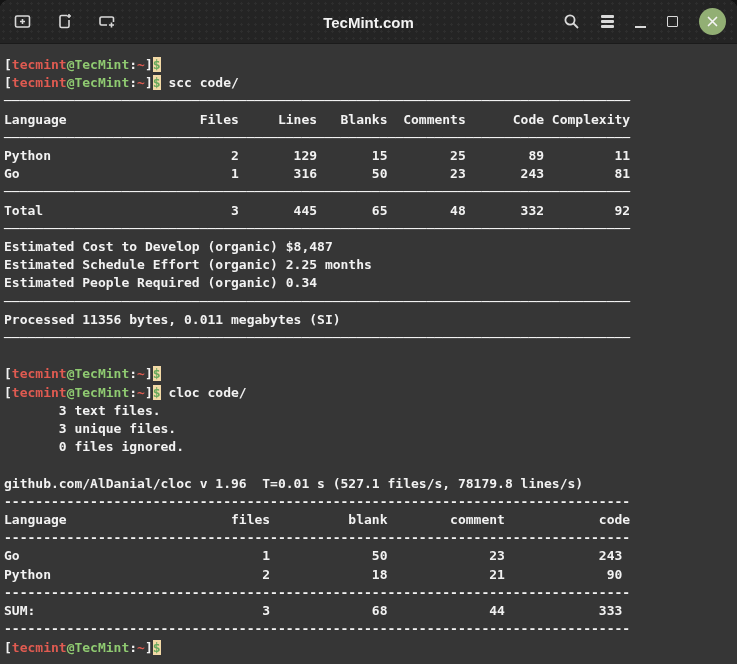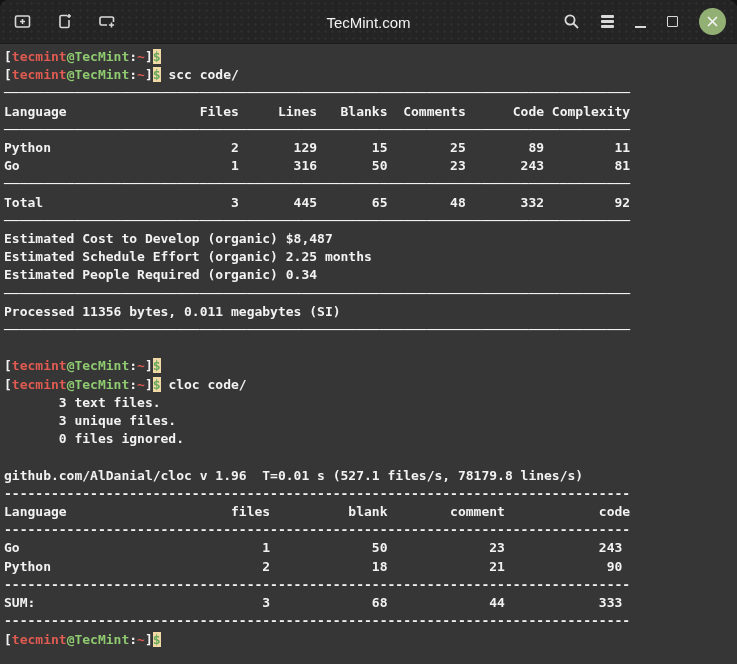--- a/index.html
+++ b/index.html
@@ -17,32 +17,32 @@
     border-bottom:1px solid #1b1b1b;box-sizing:border-box;
   }
   .tb-group{display:flex;align-items:center;}
   .tb-left{padding-left:14px;gap:25px;}
   .tb-right{padding-right:11px;gap:21px;}
   .tb-btn{background:none;border:none;padding:0;margin:0;display:flex;align-items:center;justify-content:center;cursor:pointer;color:#d9d9d9;}
   .tb-btn svg{display:block;}
   .title{
     position:absolute;left:0;right:0;top:0;height:44px;
     display:flex;align-items:center;justify-content:center;
-    font-family:"Liberation Sans",sans-serif;font-weight:normal;font-size:15px;color:#f2f2f2;
+    font-family:"Liberation Sans",sans-serif;font-weight:bold;font-size:15px;color:#f2f2f2;
     pointer-events:none;
     border-radius:21px;
   }
   .menu-icon{display:flex;flex-direction:column;gap:2.5px;}
   .menu-icon i{display:block;width:13px;height:2.6px;background:#d9d9d9;border-radius:1px;}
   .min-icon{display:block;width:11px;height:2px;background:#d9d9d9;margin-top:10px;}
   .max-icon{display:block;width:9px;height:9px;border:1.6px solid #d9d9d9;border-radius:1px;}
   .close-btn{width:27px;height:27px;border-radius:50%;background:#92af74;color:#f4f4f4;}
   
   .terminal{
-    padding:4px 0 0 4px;white-space:pre;
+    padding:12px 0 0 4px;white-space:pre;
     font:bold 13px/18.2px "DejaVu Sans Mono",monospace;
     color:#f2f2f2;cursor:text;
   }
   .line{min-height:18.2px;}
   .w{color:#f2f2f2;}
   .red{color:#e05b51;}
   .grn{color:#8fca71;}
   .cursor{background:#f2d9a6;color:#67a85c;}
 </style>
 </head>

